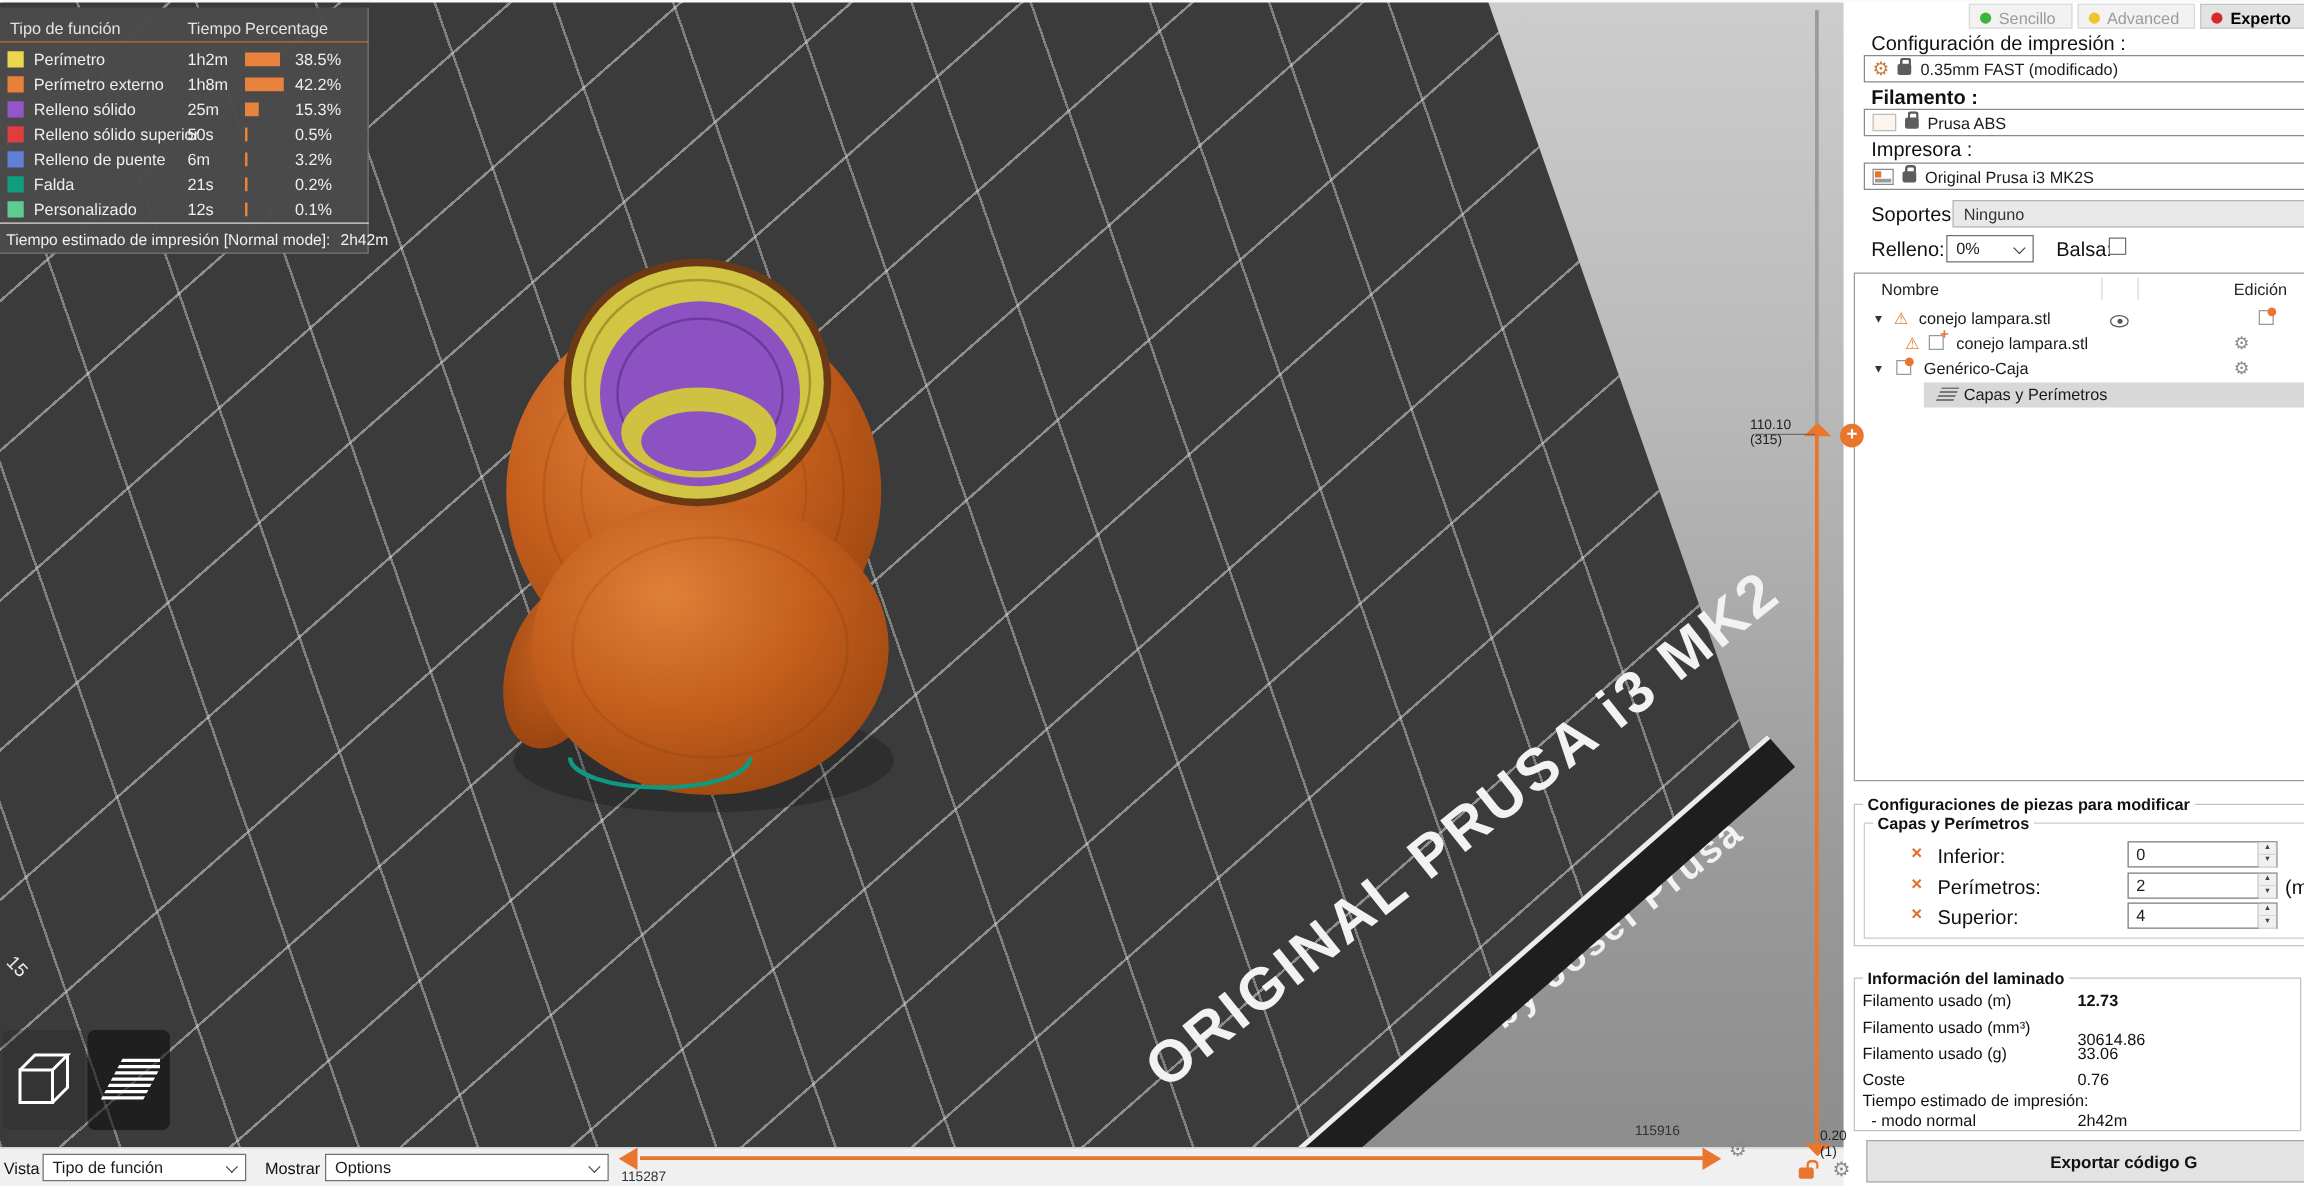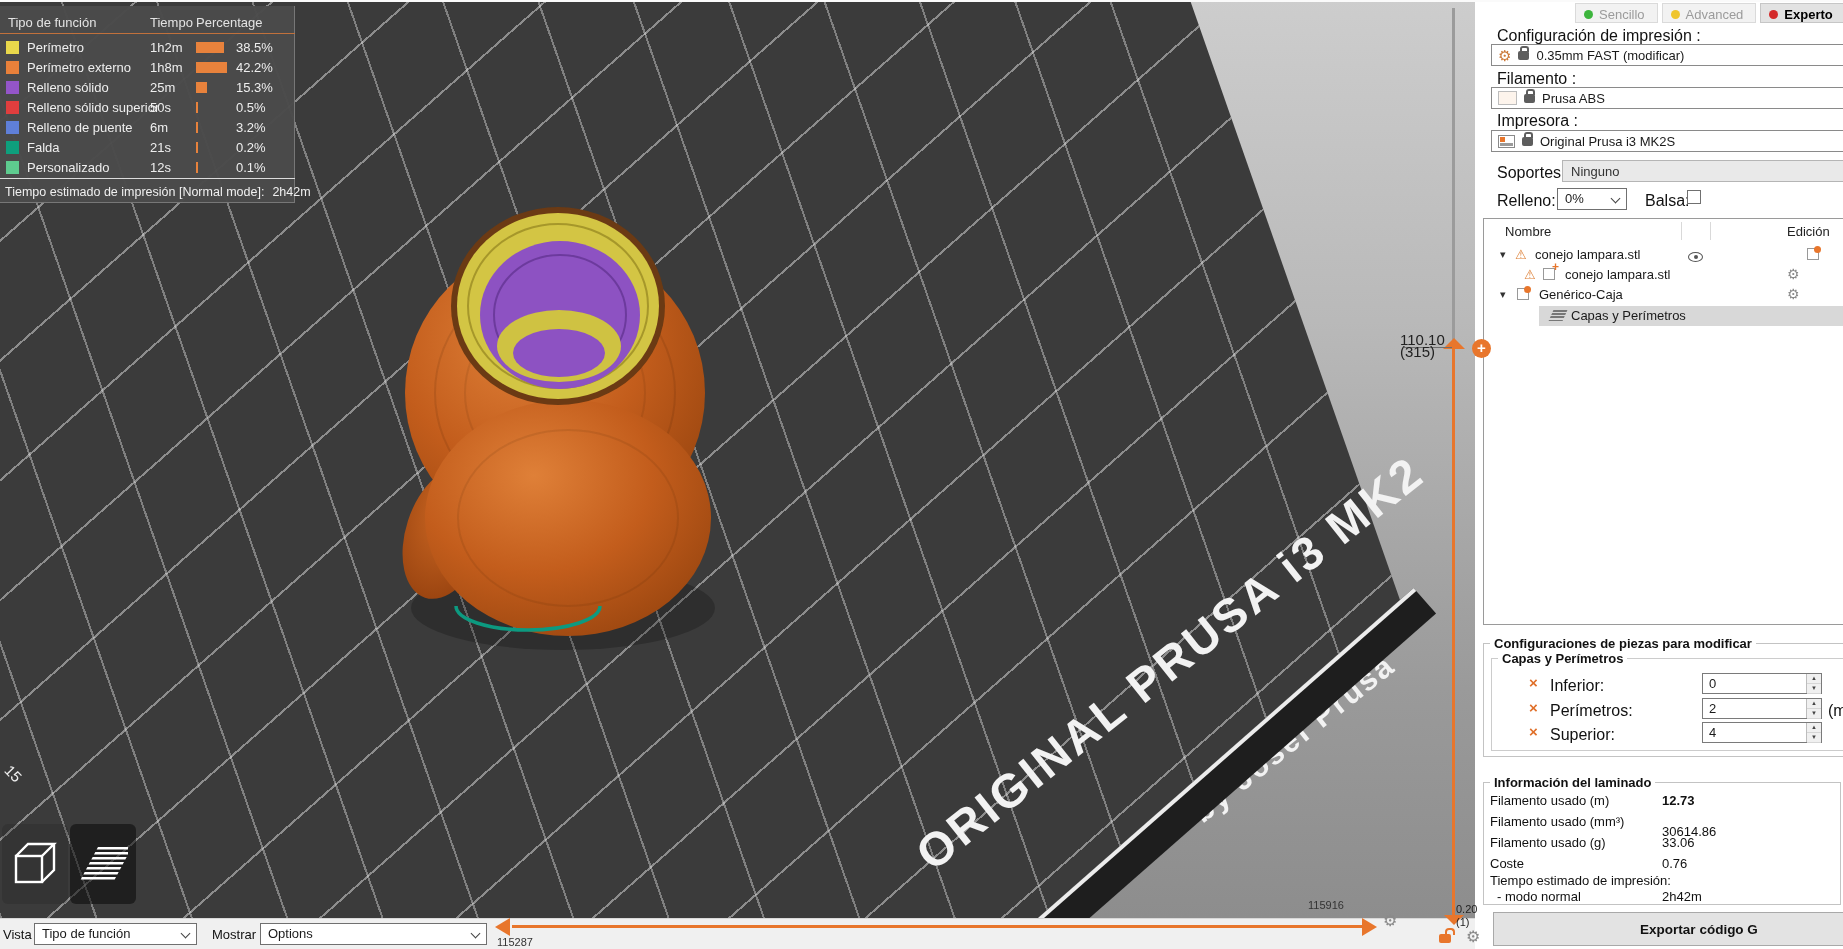--- a/index.html
+++ b/index.html
@@ -47,21 +47,21 @@
   #legend-sep2 { position:absolute; left:0; top:172px; width:295px; height:1px; background:#dcdcdc; }
   #legend-footer { position:absolute; left:5px; top:179px; font-size:12.5px; color:#f0f0f0; white-space:nowrap; }
   #legend-footer b { font-weight:normal; margin-left:8px; }
 
   
   #vtrack { position:absolute; left:1452px; top:8px; width:3px; height:912px;
     background:linear-gradient(to bottom,#9b9b9b 0 339px,#e8762c 339px 100%); }
   #vhandle-top { position:absolute; left:1443px; top:338px; width:0; height:0;
     border-left:11px solid transparent; border-right:11px solid transparent; border-bottom:11px solid #e8762c; }
   #vtick { position:absolute; left:1404px; top:347px; width:48px; height:1px; background:#6e6e6e; }
-  #vlabel-top { position:absolute; left:1400px; top:334px; width:50px; text-align:left; font-size:15px; color:#222; line-height:12px; }
+  #vlabel-top { position:absolute; left:1400px; top:334px; width:50px; text-align:left; font-size:11px; color:#222; line-height:12px; }
   #plus-btn { position:absolute; left:1472px; top:339px; width:19px; height:19px; border-radius:50%;
     background:#e8762c; color:#fff; font-size:15px; font-weight:bold; text-align:center; line-height:18px; z-index:30; }
   #vhandle-bottom { position:absolute; left:1444px; top:915px; width:0; height:0;
     border-left:10px solid transparent; border-right:10px solid transparent; border-top:10px solid #e8762c; z-index:25;}
   #vlabel-bottom { position:absolute; left:1456px; top:903px; font-size:11px; color:#222; line-height:13px; z-index:25;}
   .gear { color:#8a8a8a; font-size:16px; line-height:16px; }
   #vgear { position:absolute; left:1466px; top:929px; z-index:25; }
   .padlock-open { position:absolute; left:1439px; top:934px; width:12px; height:9px; background:#e8762c; border-radius:2px; z-index:25;}
   .padlock-open::before { content:""; position:absolute; left:6px; top:-6px; width:6px; height:5px;
     border:2px solid #e8762c; border-bottom:none; border-radius:4px 4px 0 0; }
@@ -327,24 +327,24 @@
     <div class="mode-btn active">
       <span class="dot" style="background:#d42a2a"></span>
       <span>Experto</span>
     </div>
   </div>
 
   <span class="sb-label" style="top:27px;">Configuración de impresión :</span>
   <div class="combo" style="top:44px;">
     <span class="cfg-gear">⚙</span>
     <span class="lock"></span>
-    <span>0.35mm FAST (modificar)</span>
-  </div>
-
-  <span class="sb-label" style="top:70px;">Filamento :</span>
+    <span>0.35mm FAST (modificado)</span>
+  </div>
+
+  <span class="sb-label" style="top:70px;font-weight:bold;">Filamento :</span>
   <div class="combo" style="top:87px;">
     <span class="swatch-filament"></span>
     <span class="lock"></span>
     <span>Prusa ABS</span>
   </div>
 
   <span class="sb-label" style="top:112px;">Impresora :</span>
   <div class="combo" style="top:130px;">
     <span class="printer-ic"></span>
     <span class="lock"></span>

